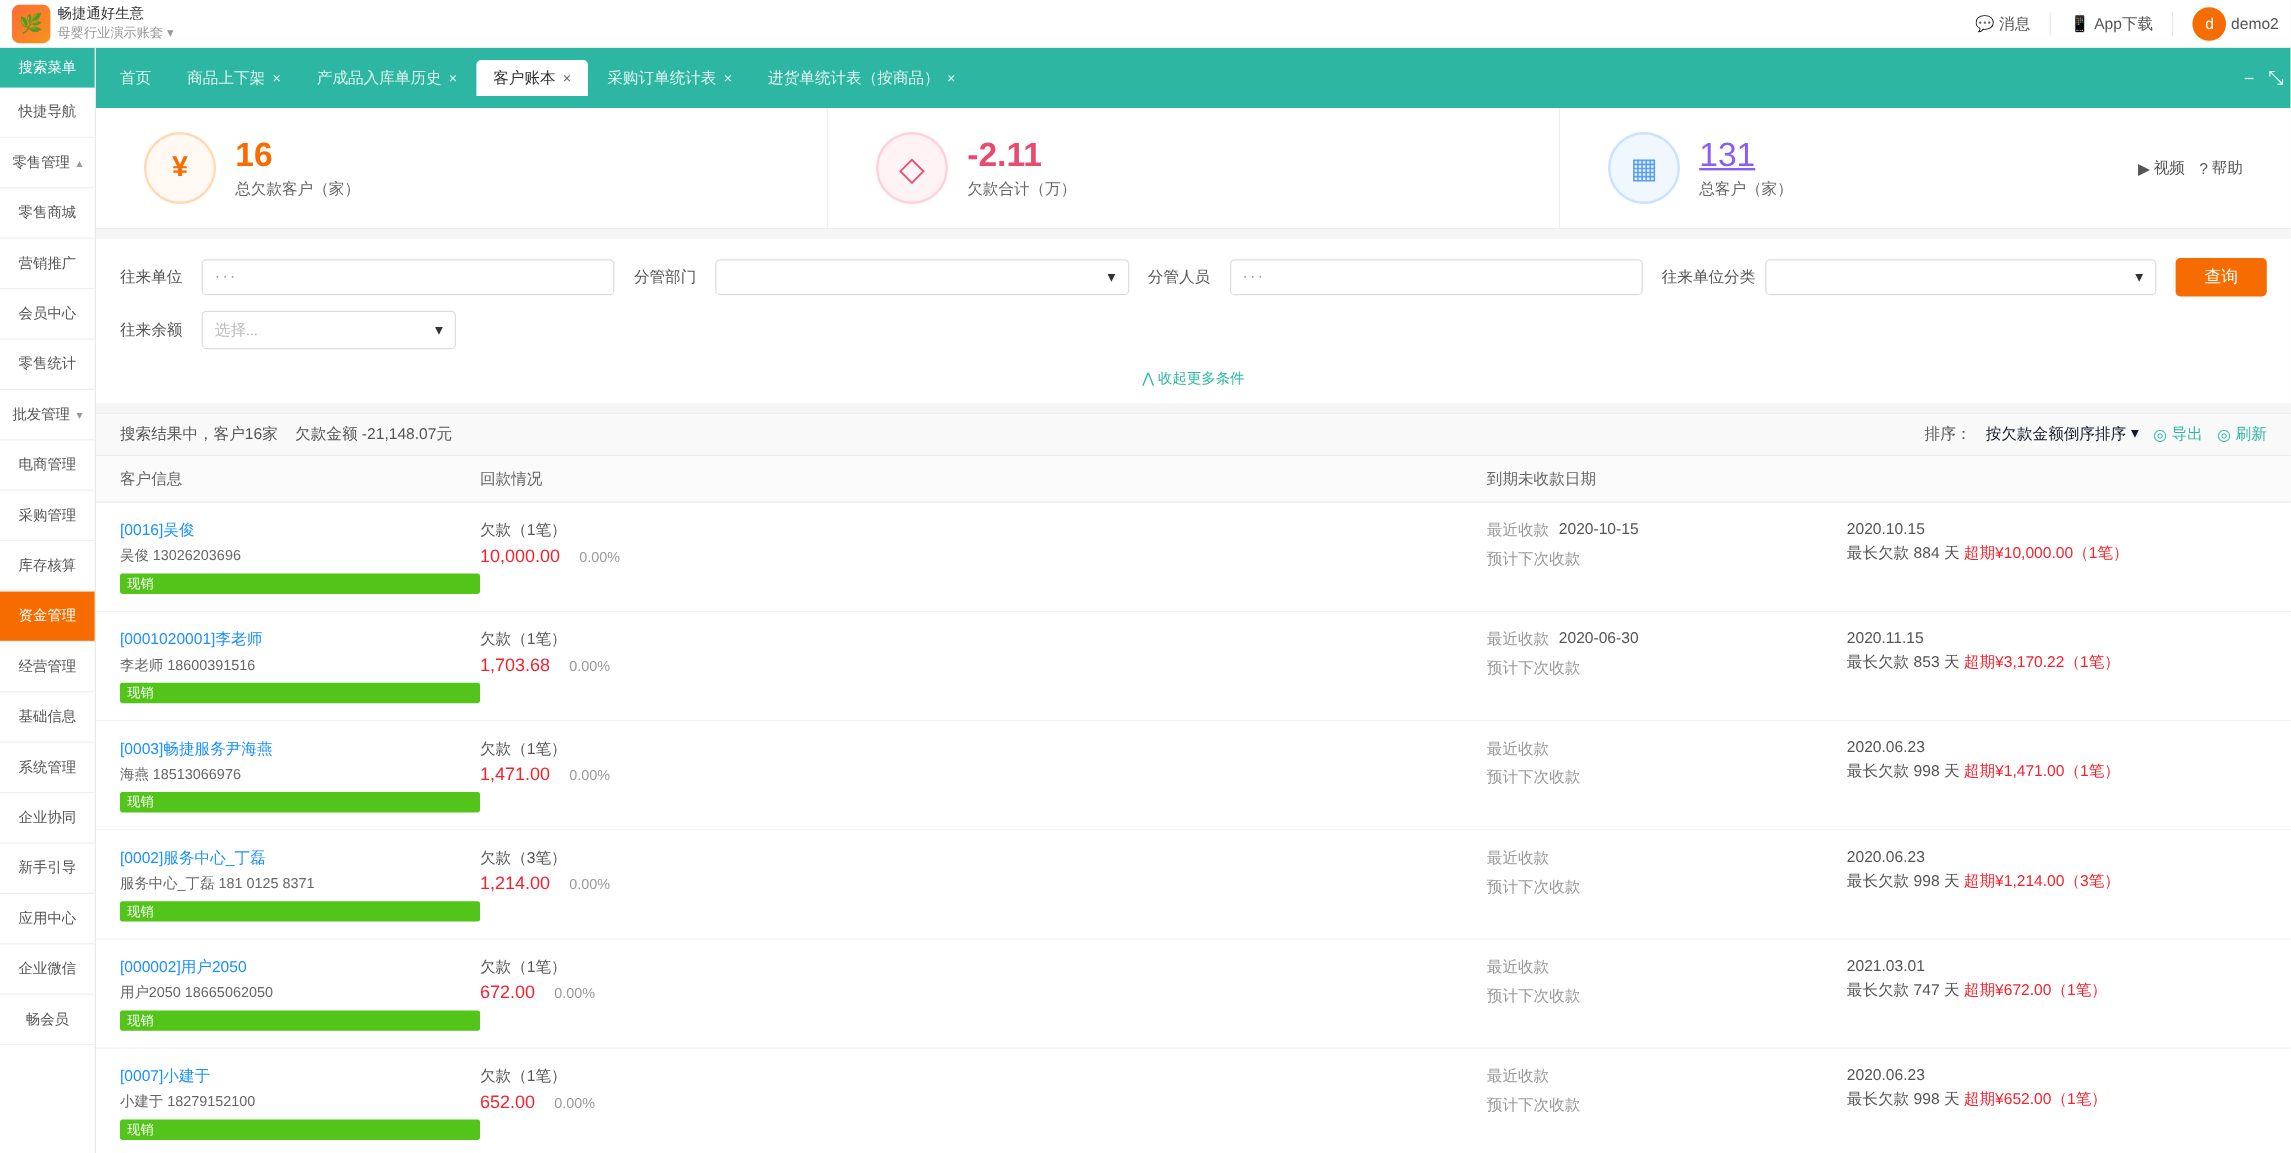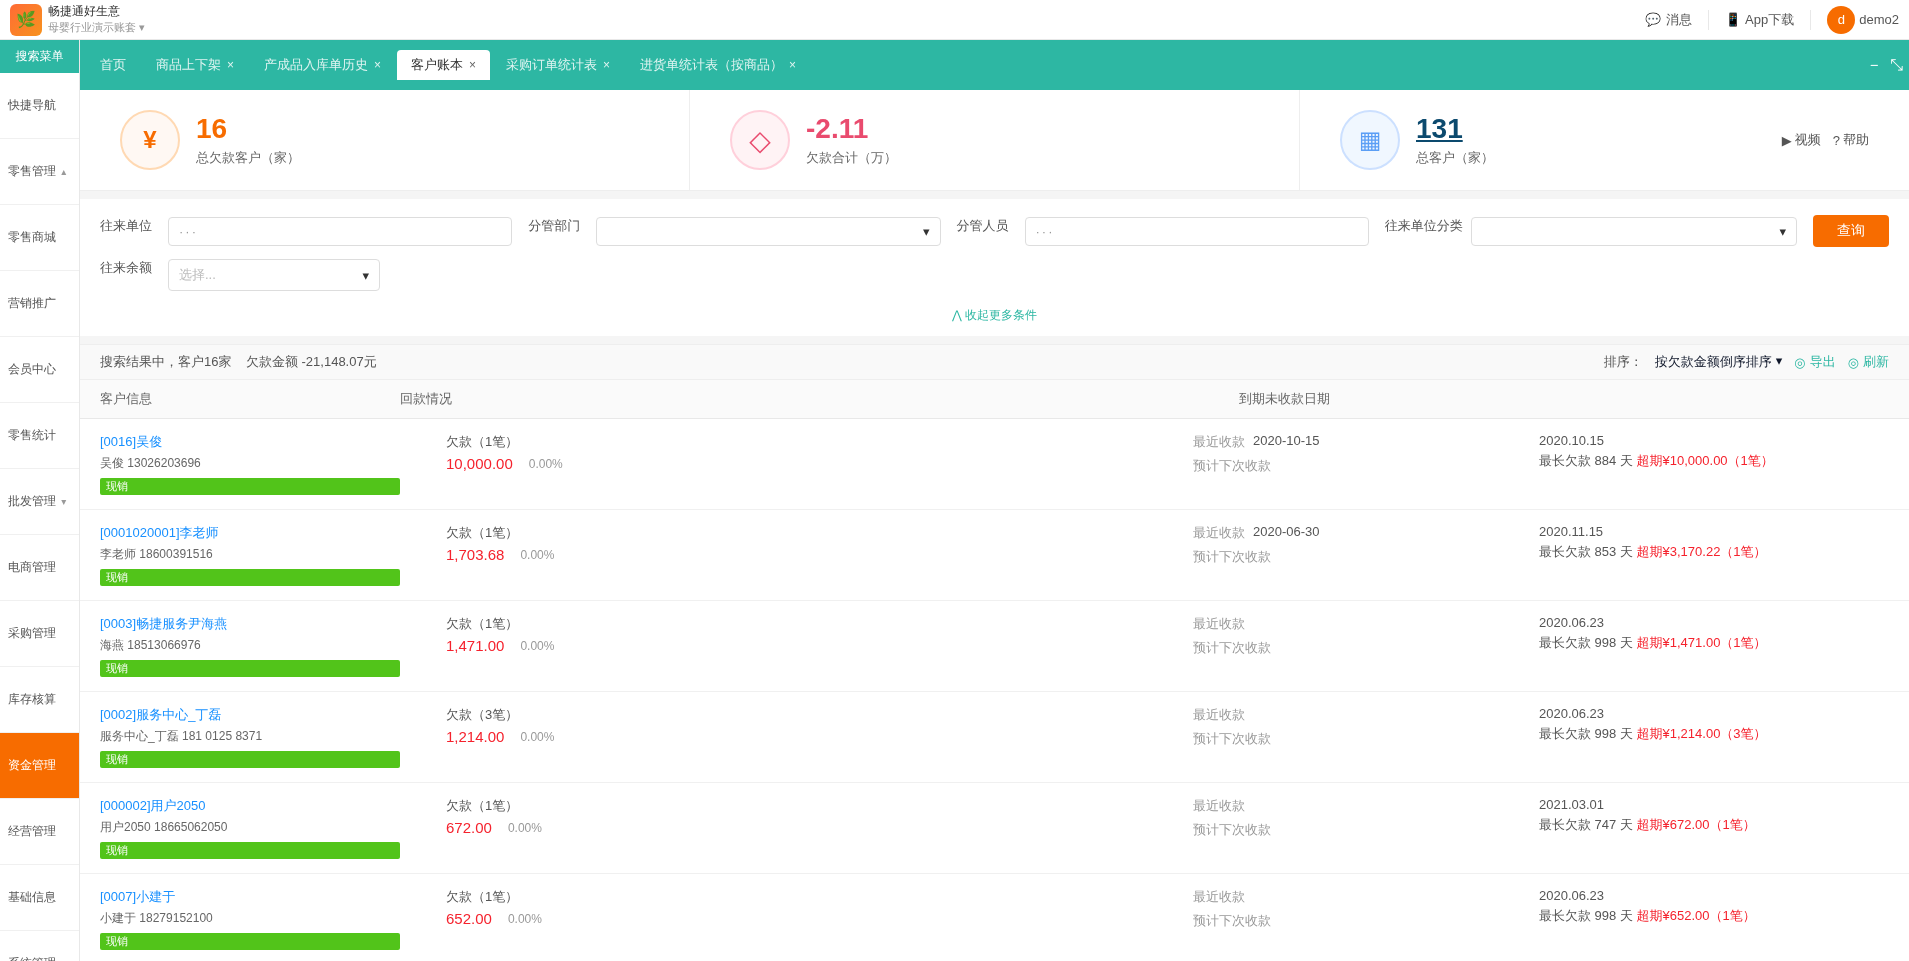--- a/index.html
+++ b/index.html
@@ -14,21 +14,21 @@
     .logo-subtext { font-size: 11px; color: #999; }
     .top-bar-right { margin-left: auto; display: flex; align-items: center; gap: 16px; }
     .top-bar-btn { display: flex; align-items: center; gap: 4px; font-size: 13px; color: #555; cursor: pointer; }
 
     
     .main-container { display: flex; flex: 1; overflow: hidden; }
 
     
     .sidebar { width: 80px; background: #fff; border-right: 1px solid #e8e8e8; display: flex; flex-direction: column; overflow-y: auto; }
     .sidebar-search { padding: 8px; background: #2db7a3; color: #fff; text-align: center; font-size: 12px; cursor: pointer; }
-    .sidebar-item { padding: 24px 8px; text-align: left; font-size: 12px; color: #555; cursor: pointer; border-bottom: 1px solid #f0f0f0; }
+    .sidebar-item { padding: 12px 8px; text-align: center; font-size: 12px; color: #555; cursor: pointer; border-bottom: 1px solid #f0f0f0; }
     .sidebar-item.active { background: #f76c00; color: #fff; }
     .sidebar-item-text { font-size: 12px; }
     .sidebar-item-arrow { font-size: 10px; color: #999; margin-left: 2px; }
 
     
     .content-area { flex: 1; display: flex; flex-direction: column; overflow: hidden; }
 
     
     .tab-bar { display: flex; align-items: center; background: #2db7a3; height: 50px; padding: 0 6px; gap: 2px; }
     .tab-item { display: flex; align-items: center; gap: 6px; padding: 6px 14px; border-radius: 4px 4px 0 0; font-size: 13px; cursor: pointer; color: rgba(255,255,255,0.85); white-space: nowrap; }
@@ -44,49 +44,49 @@
     .stats-bar { display: flex; background: #fff; margin-bottom: 8px; border-bottom: 1px solid #eee; }
     .stat-card { display: flex; align-items: center; gap: 16px; padding: 20px 40px; flex: 1; border-right: 1px solid #eee; }
     .stat-card:last-child { border-right: none; }
     .stat-icon-circle { width: 60px; height: 60px; border-radius: 50%; display: flex; align-items: center; justify-content: center; font-size: 28px; }
     .stat-icon-circle.orange { background: #fff8f3; color: #f76c00; border: 2px solid #ffd9b3; }
     .stat-icon-circle.pink { background: #fff3f5; color: #e94b6e; border: 2px solid #ffd0db; }
     .stat-icon-circle.blue { background: #f0f7ff; color: #5b9ef5; border: 2px solid #cce0ff; }
     .stat-value { font-size: 28px; font-weight: bold; }
     .stat-value.orange { color: #f76c00; }
     .stat-value.red { color: #e94b6e; }
-    .stat-value.black { color: #0c4a6e; font-weight: bold; text-decoration: underline; }
+    .stat-value.black { color: #8b5cf6; font-weight: normal; text-decoration: underline; }
     .stat-label { font-size: 13px; color: #666; margin-top: 4px; }
     .stat-text-area { display: flex; flex-direction: column; }
     .stat-card-right { margin-left: auto; display: flex; flex-direction: column; align-items: flex-end; gap: 6px; font-size: 13px; color: #555; }
 
     
     .filter-area { background: #fff; padding: 16px 20px 8px; margin-bottom: 8px; }
     .filter-row { display: flex; align-items: center; gap: 16px; margin-bottom: 12px; }
-    .filter-item { display: flex; align-items: flex-start; gap: 8px; flex: 1; }
+    .filter-item { display: flex; align-items: center; gap: 8px; flex: 1; font-family: Liberation Serif, serif; }
     .filter-label { font-size: 13px; color: #555; white-space: nowrap; min-width: 60px; }
     .filter-input { flex: 1; border: 1px solid #ddd; border-radius: 4px; padding: 6px 10px; font-size: 13px; display: flex; align-items: center; justify-content: space-between; cursor: pointer; background: #fff; }
     .filter-input .dots { color: #999; letter-spacing: 2px; }
     .filter-select { flex: 1; border: 1px solid #ddd; border-radius: 4px; padding: 6px 10px; font-size: 13px; display: flex; align-items: center; justify-content: space-between; cursor: pointer; background: #fff; }
     .filter-select .placeholder { color: #bbb; }
     .btn-search { background: #f76c00; color: #fff; border: none; border-radius: 4px; padding: 7px 24px; font-size: 14px; cursor: pointer; white-space: nowrap; }
     .collapse-bar { text-align: center; padding: 4px; color: #2db7a3; font-size: 12px; cursor: pointer; }
 
     
     .results-bar { display: flex; align-items: center; justify-content: space-between; background: #f9f9f9; padding: 8px 20px; border-top: 1px solid #eee; border-bottom: 1px solid #eee; font-size: 13px; color: #555; }
     .results-bar .sort-area { display: flex; align-items: center; gap: 12px; }
     .results-bar .sort-label { color: #555; }
     .results-bar .sort-select { display: flex; align-items: flex-start; gap: 4px; color: #0f172a; cursor: pointer; }
     .results-bar .action-btns { display: flex; gap: 12px; }
     .results-bar .action-btn { color: #2db7a3; cursor: pointer; display: flex; align-items: center; gap: 4px; }
 
     
     .data-table { width: 100%; background: #fff; }
     .table-header { display: grid; grid-template-columns: 300px 1fr 300px 350px; padding: 10px 20px; background: #fafafa; border-bottom: 1px solid #e8e8e8; font-size: 13px; font-weight: 500; color: #666; }
-    .table-row { display: grid; grid-template-columns: 300px 1fr 300px 350px; padding: 14px 20px; border-bottom: 1px solid #f0f0f0; align-items: start; background: #fff; gap: 46px; }
+    .table-row { display: grid; grid-template-columns: 300px 1fr 300px 350px; padding: 14px 20px; border-bottom: 1px solid #f0f0f0; align-items: start; background: #fff; }
 
     .customer-info { display: flex; flex-direction: column; gap: 4px; }
     .customer-name { color: #1890ff; cursor: pointer; font-size: 13px; text-decoration: none; }
     .customer-phone { color: #666; font-size: 12px; }
     .customer-tag { display: inline-block; background: #52c41a; color: #fff; font-size: 11px; padding: 1px 6px; border-radius: 2px; margin-top: 2px; }
 
     .debt-info { display: flex; flex-direction: column; gap: 4px; }
     .debt-count { color: #555; font-size: 13px; }
     .debt-amount { color: #f5222d; font-size: 15px; font-weight: 500; }
     .debt-ratio { color: #999; font-size: 12px; }

